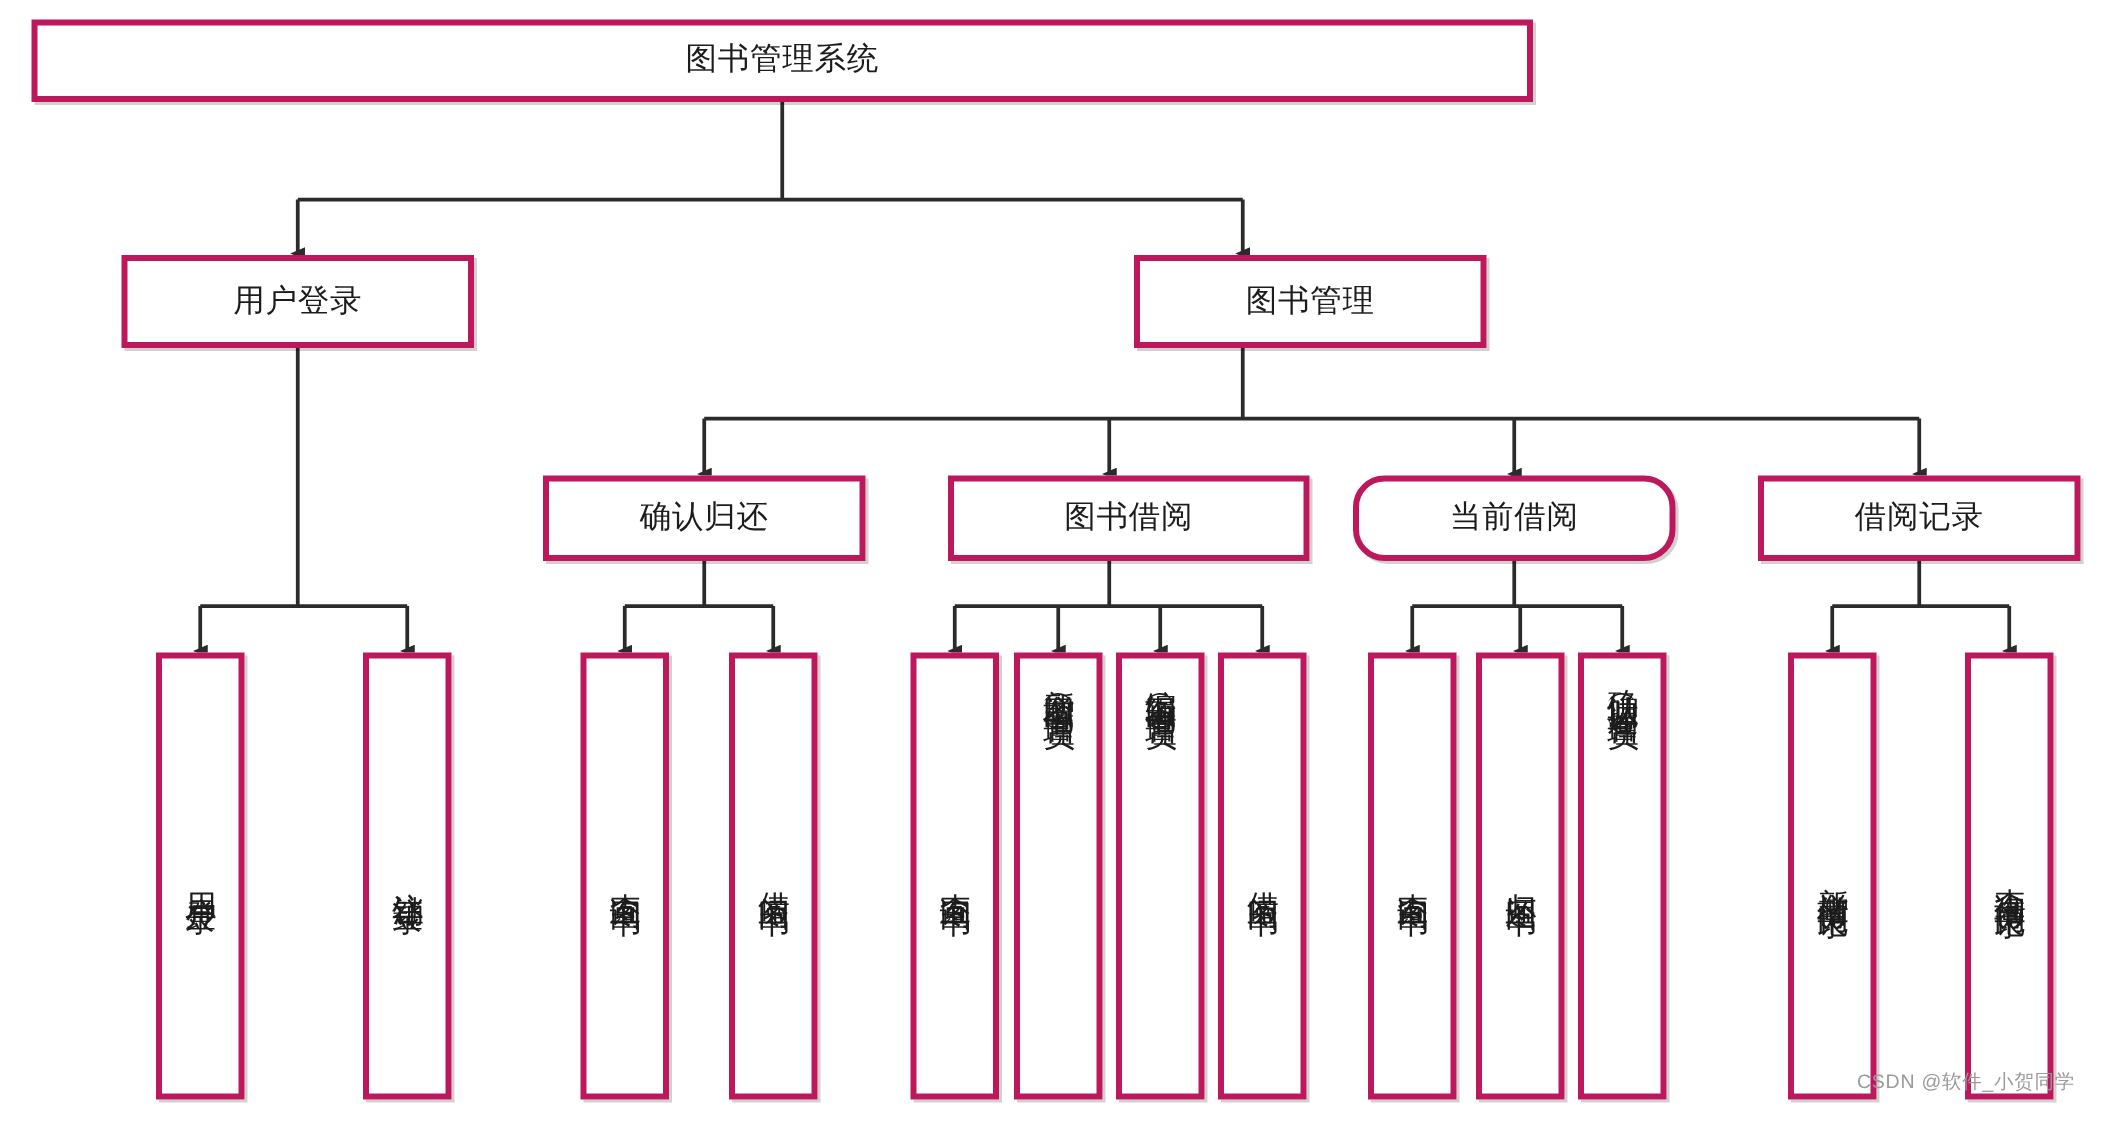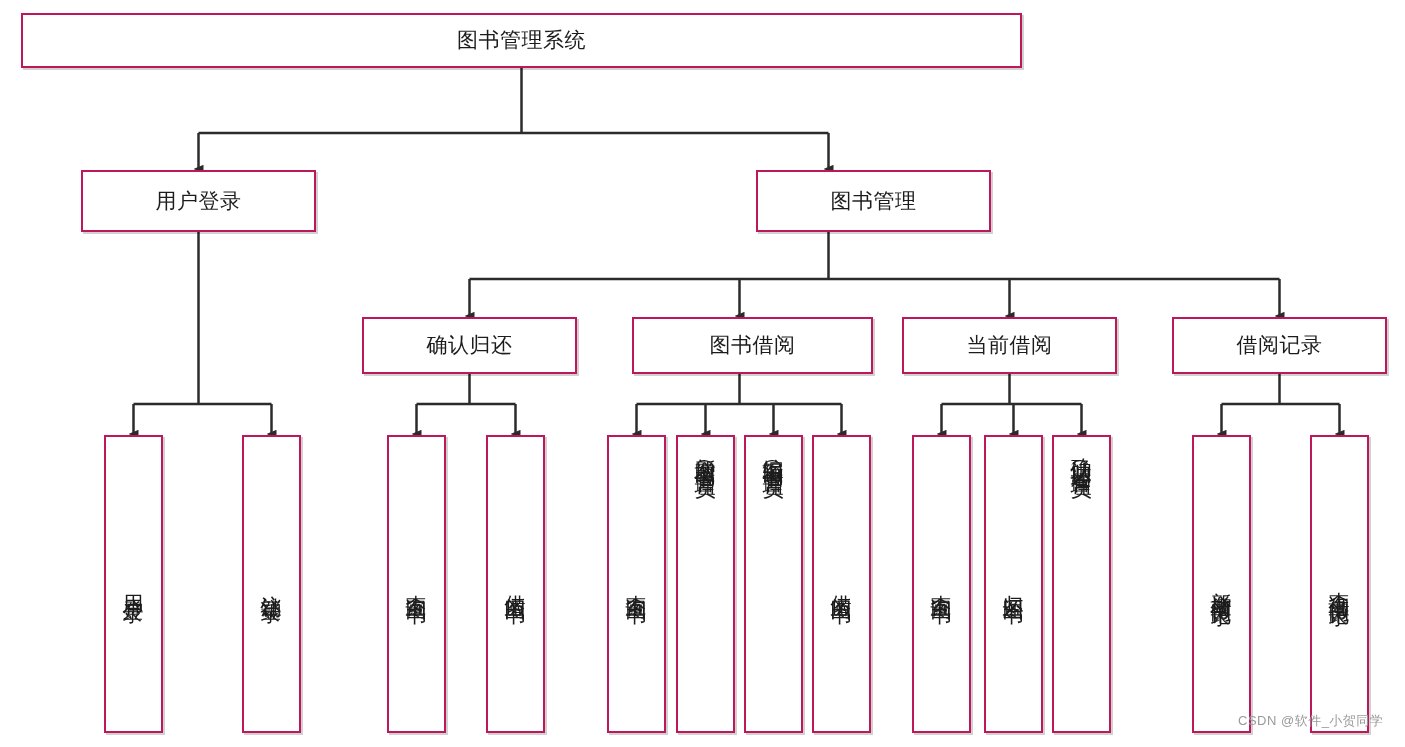--- a/index.html
+++ b/index.html
@@ -23,21 +23,21 @@
     position: absolute;
     left: 0;
     top: 0;
     width: 1405px;
     height: 747px;
   }
   .node {
     position: absolute;
     box-sizing: border-box;
     background: #ffffff;
-    border: 2px solid #be185d;
+    border: 4px solid #be185d;
     box-shadow: 2px 2px 0 rgba(0,0,0,0.18);
     display: flex;
     align-items: center;
     justify-content: center;
     color: #1c1c1c;
   }
   .node.horiz .node-label {
     font-size: 21px;
     line-height: 1.15;
     letter-spacing: 0.5px;
@@ -124,21 +124,21 @@
       </div>
       <div class="node horiz" style="left: 711px; top: 170px; width: 235px; height: 62px; margin-left: 45px;">
         <span class="node-label">图书管理</span>
       </div>
       <div class="node horiz" style="left: 362px; top: 317px; width: 215px; height: 57px;">
         <span class="node-label">确认归还</span>
       </div>
       <div class="node horiz" style="left: 632px; top: 317px; width: 241px; height: 57px;">
         <span class="node-label">图书借阅</span>
       </div>
-      <div class="node horiz" style="left: 902px; top: 317px; width: 215px; height: 57px;">
+      <div class="node horiz" style="left: 902px; top: 317px; width: 215px; height: 57px; border-radius: 21px;">
         <span class="node-label">当前借阅</span>
       </div>
       <div class="node horiz" style="left: 1172px; top: 317px; width: 215px; height: 57px;">
         <span class="node-label">借阅记录</span>
       </div>
       <div class="node vert center-text" style="left: 104px; top: 435px; width: 59px; height: 298px;">
         <span class="node-label">用户登录</span>
       </div>
       <div class="node vert center-text" style="left: 242px; top: 435px; width: 59px; height: 298px;">
         <span class="node-label">注销登录</span>

